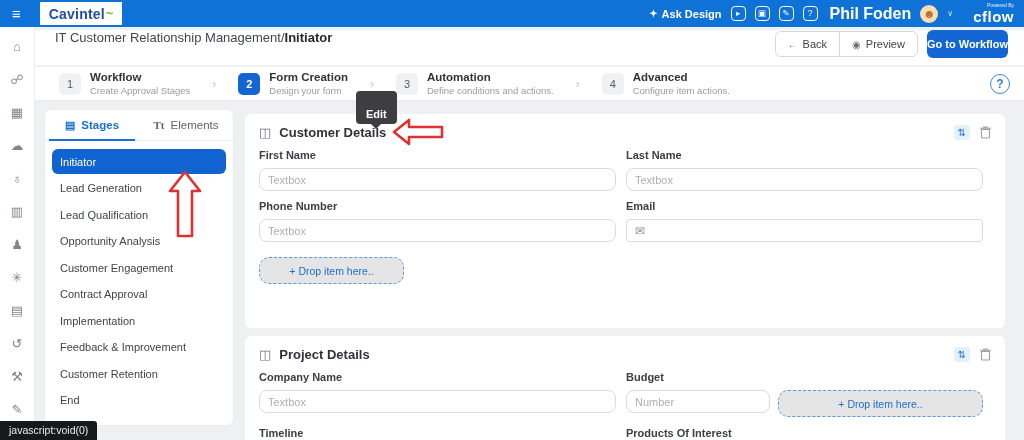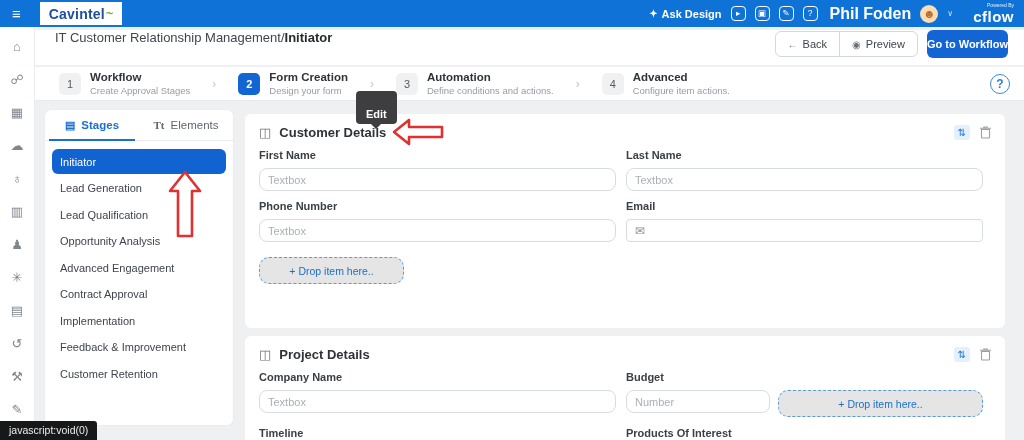--- a/index.html
+++ b/index.html
@@ -224,25 +224,26 @@
       <span class="tab">
         <span class="tt">Tt</span>
         <span>Elements</span>
       </span>
     </div>
     <div class="stage-list">
       <div class="stage-item selected">Initiator</div>
       <div class="stage-item">Lead Generation</div>
       <div class="stage-item">Lead Qualification</div>
       <div class="stage-item">Opportunity Analysis</div>
-      <div class="stage-item">Advanced Engagement</div>
+      <div class="stage-item">Customer Engagement</div>
       <div class="stage-item">Contract Approval</div>
       <div class="stage-item">Implementation</div>
       <div class="stage-item">Feedback &amp; Improvement</div>
       <div class="stage-item">Customer Retention</div>
+      <div class="stage-item">End</div>
     </div>
   </div>
 
   <div class="card card1">
     <div class="card-header">
       <span class="sec-icon">◫</span>
       <span class="sec-title">Customer Details</span>
       <span class="edit-icon">✎</span>
       <span class="hdr-right">
         <span class="sort-icon">⇅</span>

